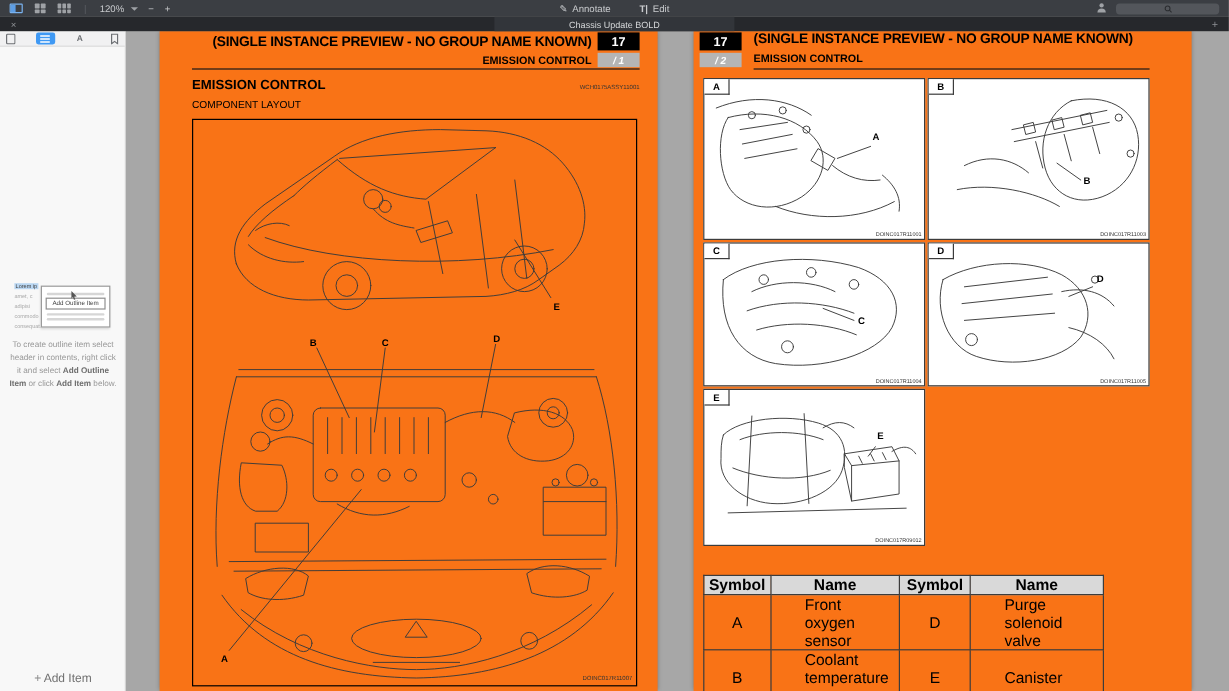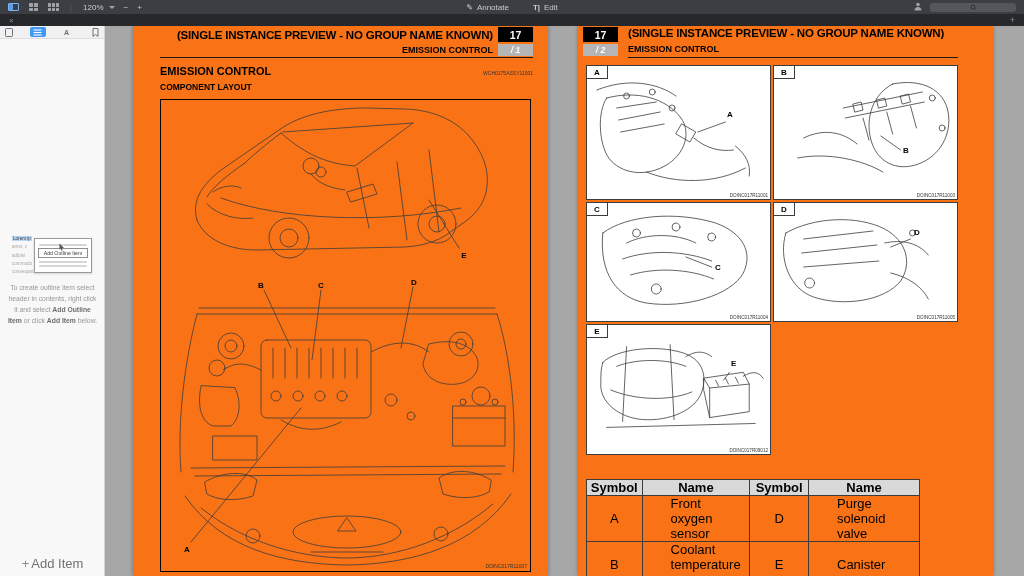--- a/index.html
+++ b/index.html
@@ -43,42 +43,42 @@
   .sb-illus { position:absolute; top:209px; left:12px; width:81px; height:40px; }
   .sb-text-col { position:absolute; left:0; top:0; width:40px; font-size:4.6px; color:#a9a9a9; line-height:1.8; }
   .sb-text-col .hl { background:#b9d6f2; color:#444; padding:0 1px; }
   .sb-popup { position:absolute; left:22px; top:3px; width:58px; height:35px; background:#fff; border:1px solid #9a9a9a; box-shadow:0 1px 2px rgba(0,0,0,.15); padding:2px 3px; }
   .sb-popup .bar { height:2px; background:#d6d6d6; margin:2.5px 1px; border-radius:1px; }
   .sb-popup .menu-item { font-size:5.2px; color:#3c3c3c; border:1px solid #8f8f8f; padding:1px 2px; text-align:center; }
   .cursor-arrow { position:absolute; left:24px; top:-2px; }
 
   .sb-instructions { position:absolute; top:257px; left:0; width:105px; padding:0 7px; font-size:6.8px; line-height:1.6; color:#979797; text-align:center; }
   .sb-instructions b { color:#6e6e6e; }
-  .sb-additem { position:absolute; bottom:5px; left:0; width:105px; text-align:center; font-size:13px; color:#707070; }
+  .sb-additem { position:absolute; bottom:5px; left:0; width:105px; text-align:center; font-size:10px; color:#707070; }
   .sb-additem .plus { color:#8b8b8b; margin-right:2px; }
 
   
   .canvas { position:absolute; top:26px; left:105px; width:919px; height:550px; background:#a7a7a7; }
   .page { position:absolute; top:0; width:415px; height:550px; background:#f97316; box-shadow:0 0 4px rgba(0,0,0,.35); }
   .page-left { left:28px; }
   .page-right { left:473px; }
 
   .hd-line1 { font-weight:bold; font-size:11.5px; letter-spacing:-.2px; color:#000; white-space:nowrap; }
   .hd-line2 { font-weight:bold; font-size:9px; color:#000; }
   .chap-box { width:35px; height:15px; background:#000; color:#fff; font-weight:bold; font-size:10.5px; display:flex; align-items:center; justify-content:center; }
   .page-box { width:35px; height:12px; background:#b5b5b5; color:#fff; font-weight:bold; font-style:italic; font-size:8.5px; display:flex; align-items:center; justify-content:center; }
 
   
   .lp-row1 { position:absolute; top:1px; left:27px; right:15px; display:flex; justify-content:flex-end; align-items:center; gap:5px; }
   .lp-row2 { position:absolute; top:18px; left:27px; right:15px; display:flex; justify-content:flex-end; align-items:center; gap:5px; }
   .lp-rule { position:absolute; top:31px; left:27px; right:15px; border-bottom:1.5px solid #1a1a1a; }
   .lp-sect { position:absolute; top:39px; left:27px; right:15px; display:flex; justify-content:space-between; align-items:baseline; }
   .sect-title { font-weight:bold; font-size:11px; }
   .tiny-code { font-size:5px; color:#333; }
-  .lp-sub { position:absolute; top:56px; left:27px; font-weight:bold; font-size:8.5px; }
+  .lp-sub { position:absolute; top:56px; left:27px; font-weight:normal; font-size:8.5px; }
   .figure-box { position:absolute; top:73px; left:27px; width:371px; height:473px; border:1px solid #000; }
   .figure-box svg { position:absolute; inset:0; }
   .fig-code { position:absolute; right:3px; bottom:2px; font-size:5px; color:#333; }
   .sk path,.sk circle,.sk ellipse,.sk line,.sk rect,.sk polyline { fill:none; stroke:#3b3b3b; stroke-width:.8; stroke-linecap:round; stroke-linejoin:round; }
   .sk text { fill:#000; font-family:"Liberation Sans",sans-serif; font-weight:bold; font-size:8px; stroke:none; }
 
   
   .rp-chap { position:absolute; top:1px; left:5px; }
   .rp-page { position:absolute; top:18px; left:5px; }
   .rp-l1 { position:absolute; top:1px; left:50px; }
@@ -152,20 +152,23 @@
       <svg width="7" height="7" viewBox="0 0 7 7">
           <circle cx="3" cy="3" r="2" stroke="#2b2d30" stroke-width="0.9" fill="none"></circle>
           <line x1="4.5" y1="4.5" x2="6.3" y2="6.3" stroke="#2b2d30" stroke-width="0.9"></line>
         </svg>
     </span>
   </div>
 </div>
 
 <div class="tabbar">
   <span class="tab-close">×</span>
+  <span class="tab-active">
+    <span>Chassis Update BOLD</span>
+  </span>
   <span class="tab-add">+</span>
 </div>
 
 <div class="sidebar">
   <div class="sb-tabs">
     <span class="sb-tab">
       <svg width="8" height="9" viewBox="0 0 8 9">
           <rect x="0.5" y="0.5" width="7" height="8" rx="0.8" stroke="#6d7074" stroke-width="1" fill="none"></rect>
         </svg>
     </span>

